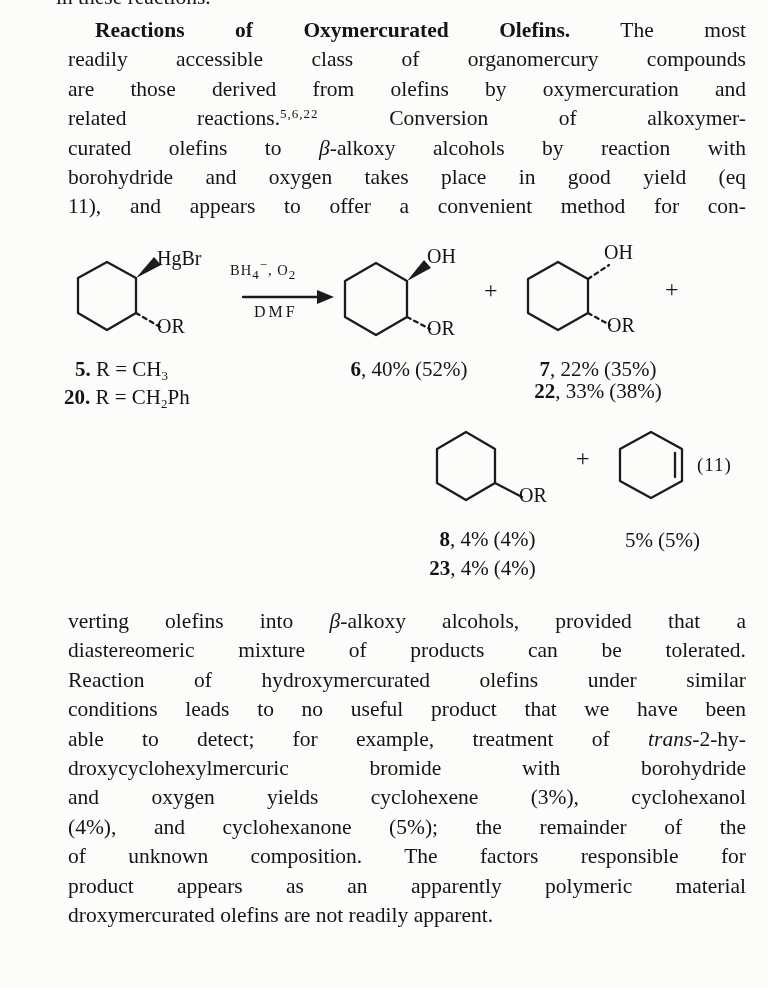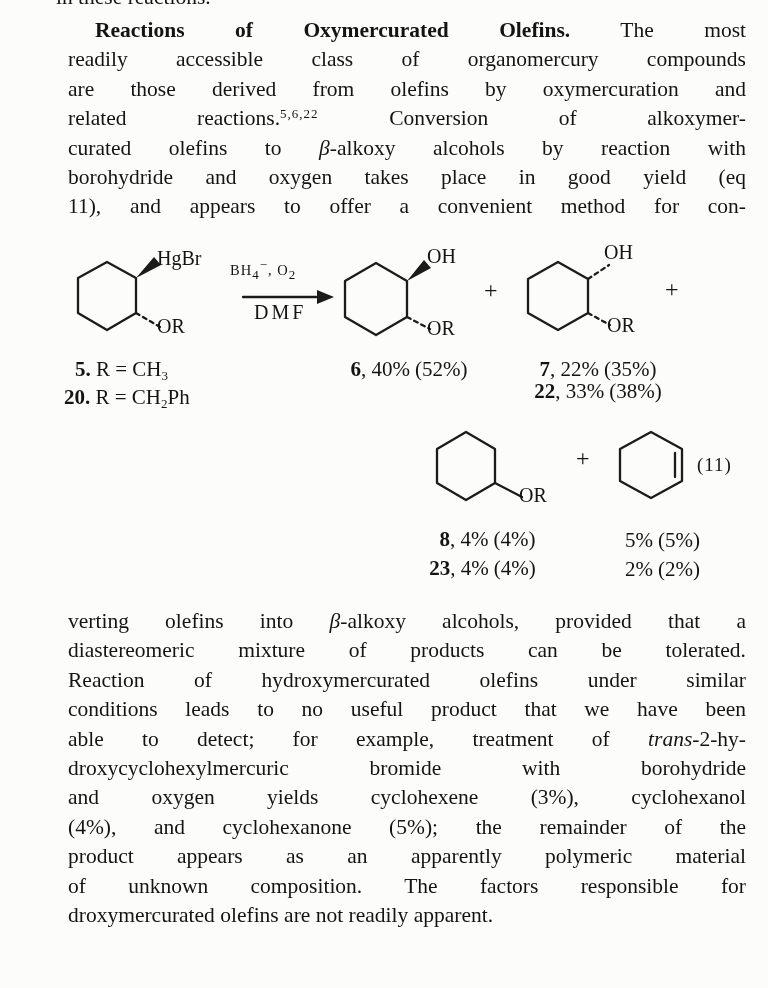--- a/index.html
+++ b/index.html
@@ -20,21 +20,21 @@
   
   .clip-top{position:absolute;left:56px;top:0;width:420px;height:9px;overflow:hidden;}
   .clip-top .inner{margin-top:-14px;font-size:21.5px;line-height:22px;}
   
   .scheme{position:absolute;left:0;top:230px;width:632px;height:380px;}
   .scheme svg{position:absolute;left:0;top:0;}
   .chem{position:absolute;font-size:20px;line-height:22px;white-space:nowrap;}
   .chem sub{font-size:13px;line-height:0;vertical-align:-4px;}
   .chem sup{font-size:13px;line-height:0;vertical-align:6px;}
   .small-reagents{font-size:14.5px;letter-spacing:1px;}
-  .solvent{font-size:20px;letter-spacing:3px;}
+  .solvent{font-size:16px;letter-spacing:3px;}
   .plus{position:absolute;font-size:24px;line-height:24px;}
   .lbl{position:absolute;font-size:21px;line-height:24px;white-space:nowrap;}
   .lbl .num{font-weight:bold;}
   .lbl sub{font-size:13px;line-height:0;vertical-align:-4px;}
   .center{text-align:center;}
   .eq-num{position:absolute;font-size:19px;letter-spacing:1px;}
 </style>
 </head>
 <body>
 
@@ -107,30 +107,29 @@
     <div class="lbl center" style="left:518px;width:160px;top:127px;"><span class="num">7</span><span>, 22% (35%)</span></div>
     <div class="lbl center" style="left:518px;width:160px;top:149px;font-family:Liberation Serif, serif;"><span class="num">22</span><span>, 33% (38%)</span></div>
 
     <div class="chem" style="left:519px;top:254px;">OR</div>
     <div class="plus" style="left:576px;top:216px;">+</div>
     <div class="eq-num" style="left:697px;top:224px;">(11)</div>
 
     <div class="lbl center" style="left:410px;width:155px;top:297px;"><span class="num">8</span><span>, 4% (4%)</span></div>
     <div class="lbl center" style="left:405px;width:155px;top:326px;"><span class="num">23</span><span>, 4% (4%)</span></div>
     <div class="lbl center" style="left:595px;width:135px;top:298px;">5% (5%)</div>
-    <div class="lbl center" style="left:595px;width:135px;top:327px;">2% (2%)</div>
   </div>
 
   <div id="para2" class="para" style="top:607px;">
       <div class="tline j"><span>verting olefins into </span><span class="i">β</span><span>-alkoxy alcohols, provided that a</span></div>
       <div class="tline j"><span>diastereomeric mixture of products can be tolerated.</span></div>
       <div class="tline j"><span>Reaction of hydroxymercurated olefins under similar</span></div>
       <div class="tline j"><span>conditions leads to no useful product that we have been</span></div>
       <div class="tline j"><span>able to detect; for example, treatment of </span><span class="i">trans</span><span>-2-hy-</span></div>
       <div class="tline j"><span>droxycyclohexylmercuric bromide with borohydride</span></div>
       <div class="tline j"><span>and oxygen yields cyclohexene (3%), cyclohexanol</span></div>
       <div class="tline j"><span>(4%), and cyclohexanone (5%); the remainder of the</span></div>
+      <div class="tline j"><span>of unknown composition.  The factors responsible for</span></div>
       <div class="tline j"><span>product appears as an apparently polymeric material</span></div>
-      <div class="tline j"><span>of unknown composition.  The factors responsible for</span></div>
       <div class="tline"><span>droxymercurated olefins are not readily apparent.</span></div>
     </div>
 
 </div>
 
 </body></html>

